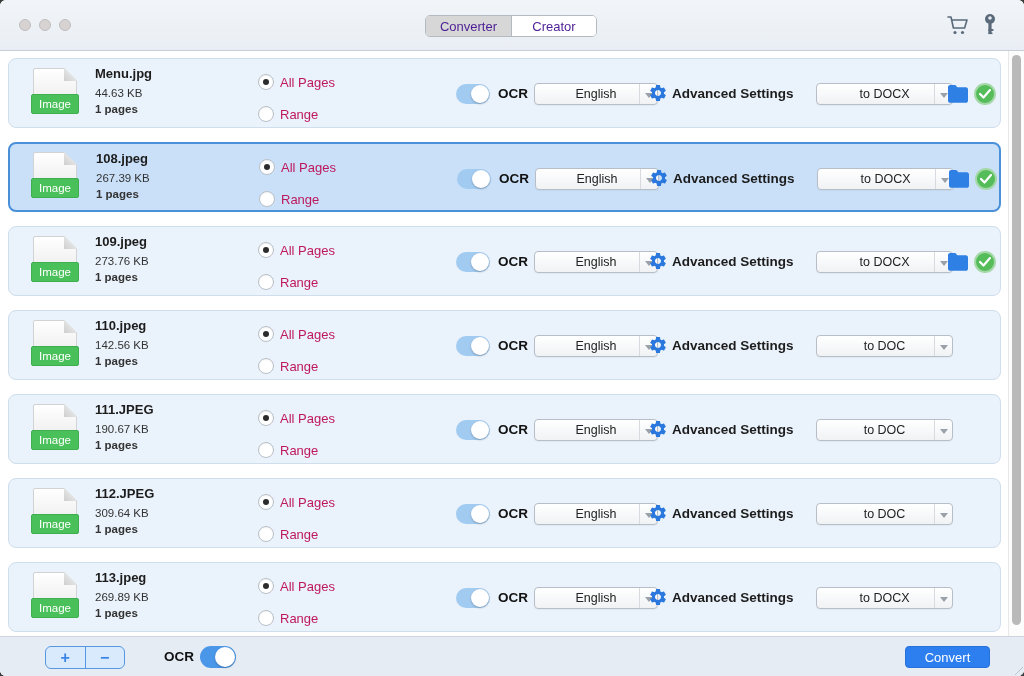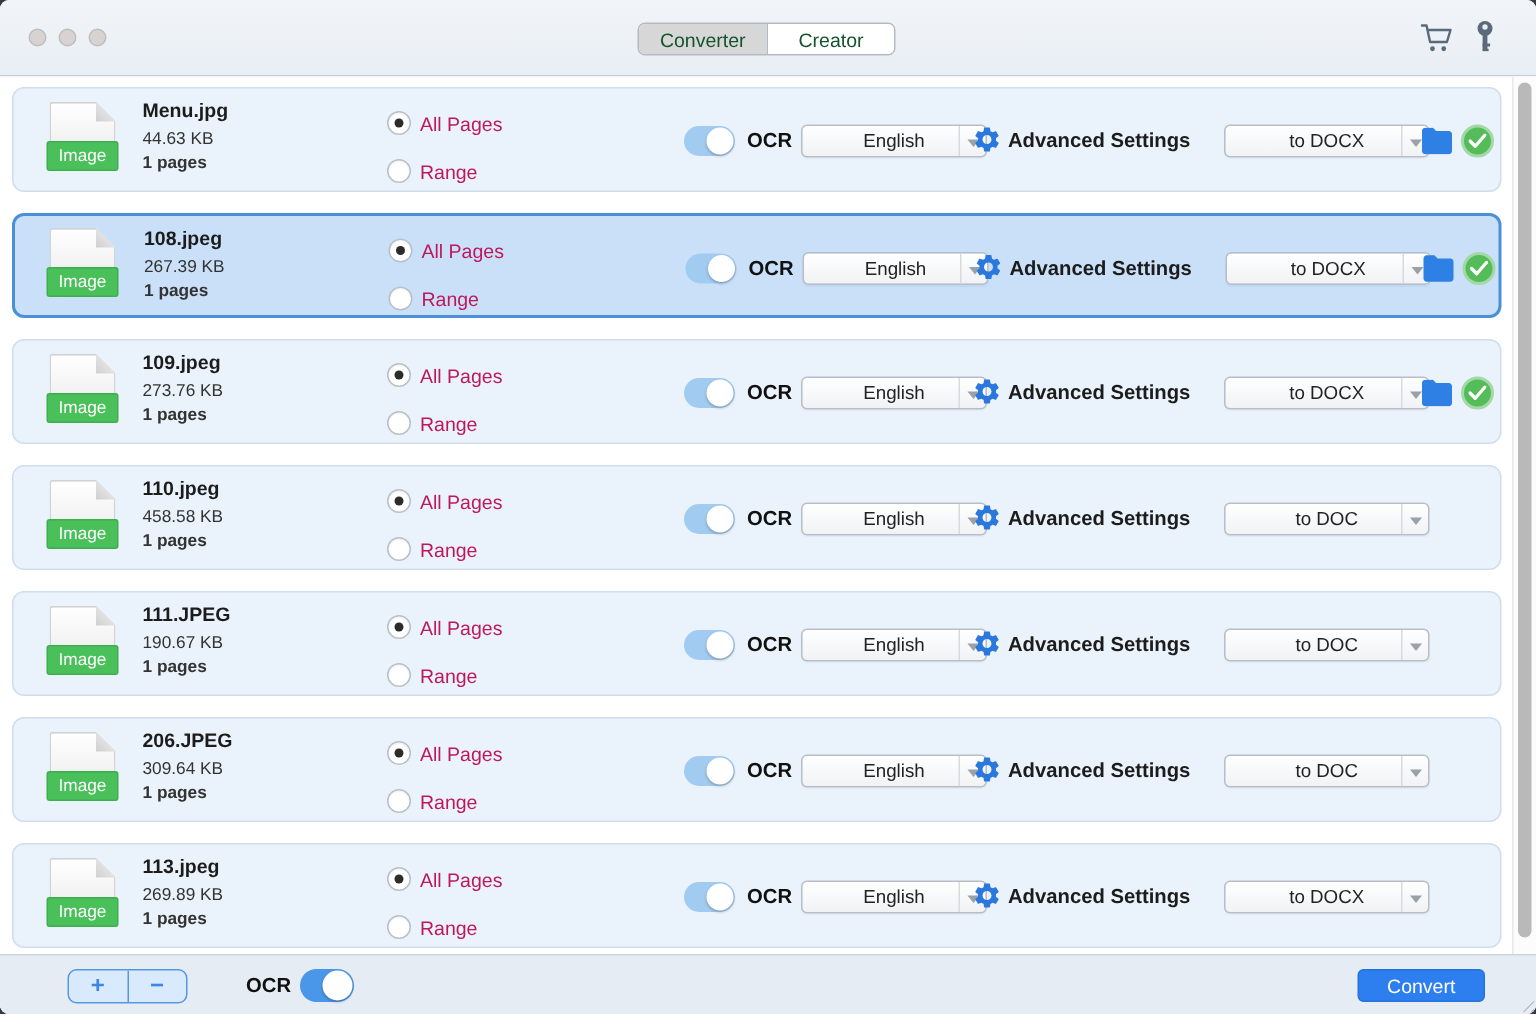--- a/index.html
+++ b/index.html
@@ -10,21 +10,21 @@
 
   
   .titlebar { position:absolute; top:0; left:0; right:0; height:51px;
     background:linear-gradient(#f1f5f9,#e9eef4); border-bottom:1px solid #c6ced6; }
   .traffic { position:absolute; top:19px; left:19px; display:flex; gap:8px; }
   .traffic .dot { width:12px; height:12px; border-radius:50%;
     background:#d8d3d3; border:1px solid #c2bdbd; }
   .segmented { position:absolute; top:15px; left:425px; display:flex; height:22px;
     border:1px solid #b4bac1; border-radius:5px; overflow:hidden; background:#fff; }
   .segmented .seg { width:85px; display:flex; align-items:center; justify-content:center;
-    font-size:13px; color:#14532d; cursor:default; background:#fff; }
+    font-size:13px; color:#4c1d95; cursor:default; background:#fff; }
   .segmented .seg.active { background:#d7d7d7; }
   .segmented .seg + .seg { border-left:1px solid #b4bac1; }
   .tb-icons { position:absolute; top:13px; right:28px; display:flex; gap:14px; align-items:center; }
   .tb-icons svg { display:block; }
 
   
   .content { position:absolute; top:51px; left:0; right:0; bottom:0; background:#fff; }
   .rows { position:absolute; top:0; left:0; right:0; bottom:0; padding-top:7px; }
   .row { position:relative; margin:0 22px 14px 8px; width:993px; height:70px;
     background:#eaf2fb; border:1px solid #cfdded; border-radius:8px; }
@@ -295,21 +295,21 @@
     </div>
   </div>
         <div class="row">
     <div class="file-icon">
       <div class="doc"></div>
             <div class="fold"></div>
       <div class="badge">Image</div>
     </div>
     <div class="file-info">
       <div class="file-name">110.jpeg</div>
-      <div class="file-size">458.58 KB</div>
+      <div class="file-size">142.56 KB</div>
       <div class="file-pages">1 pages</div>
     </div>
     <div class="radio-group">
       <div class="radio-item">
         <span class="radio checked"></span>
         <span class="radio-label">All Pages</span>
       </div>
       <div class="radio-item">
         <span class="radio"></span>
         <span class="radio-label">Range</span>
@@ -376,21 +376,21 @@
     </div>
 
   </div>
         <div class="row">
     <div class="file-icon">
       <div class="doc"></div>
             <div class="fold"></div>
       <div class="badge">Image</div>
     </div>
     <div class="file-info">
-      <div class="file-name">206.JPEG</div>
+      <div class="file-name">112.JPEG</div>
       <div class="file-size">309.64 KB</div>
       <div class="file-pages">1 pages</div>
     </div>
     <div class="radio-group">
       <div class="radio-item">
         <span class="radio checked"></span>
         <span class="radio-label">All Pages</span>
       </div>
       <div class="radio-item">
         <span class="radio"></span>

